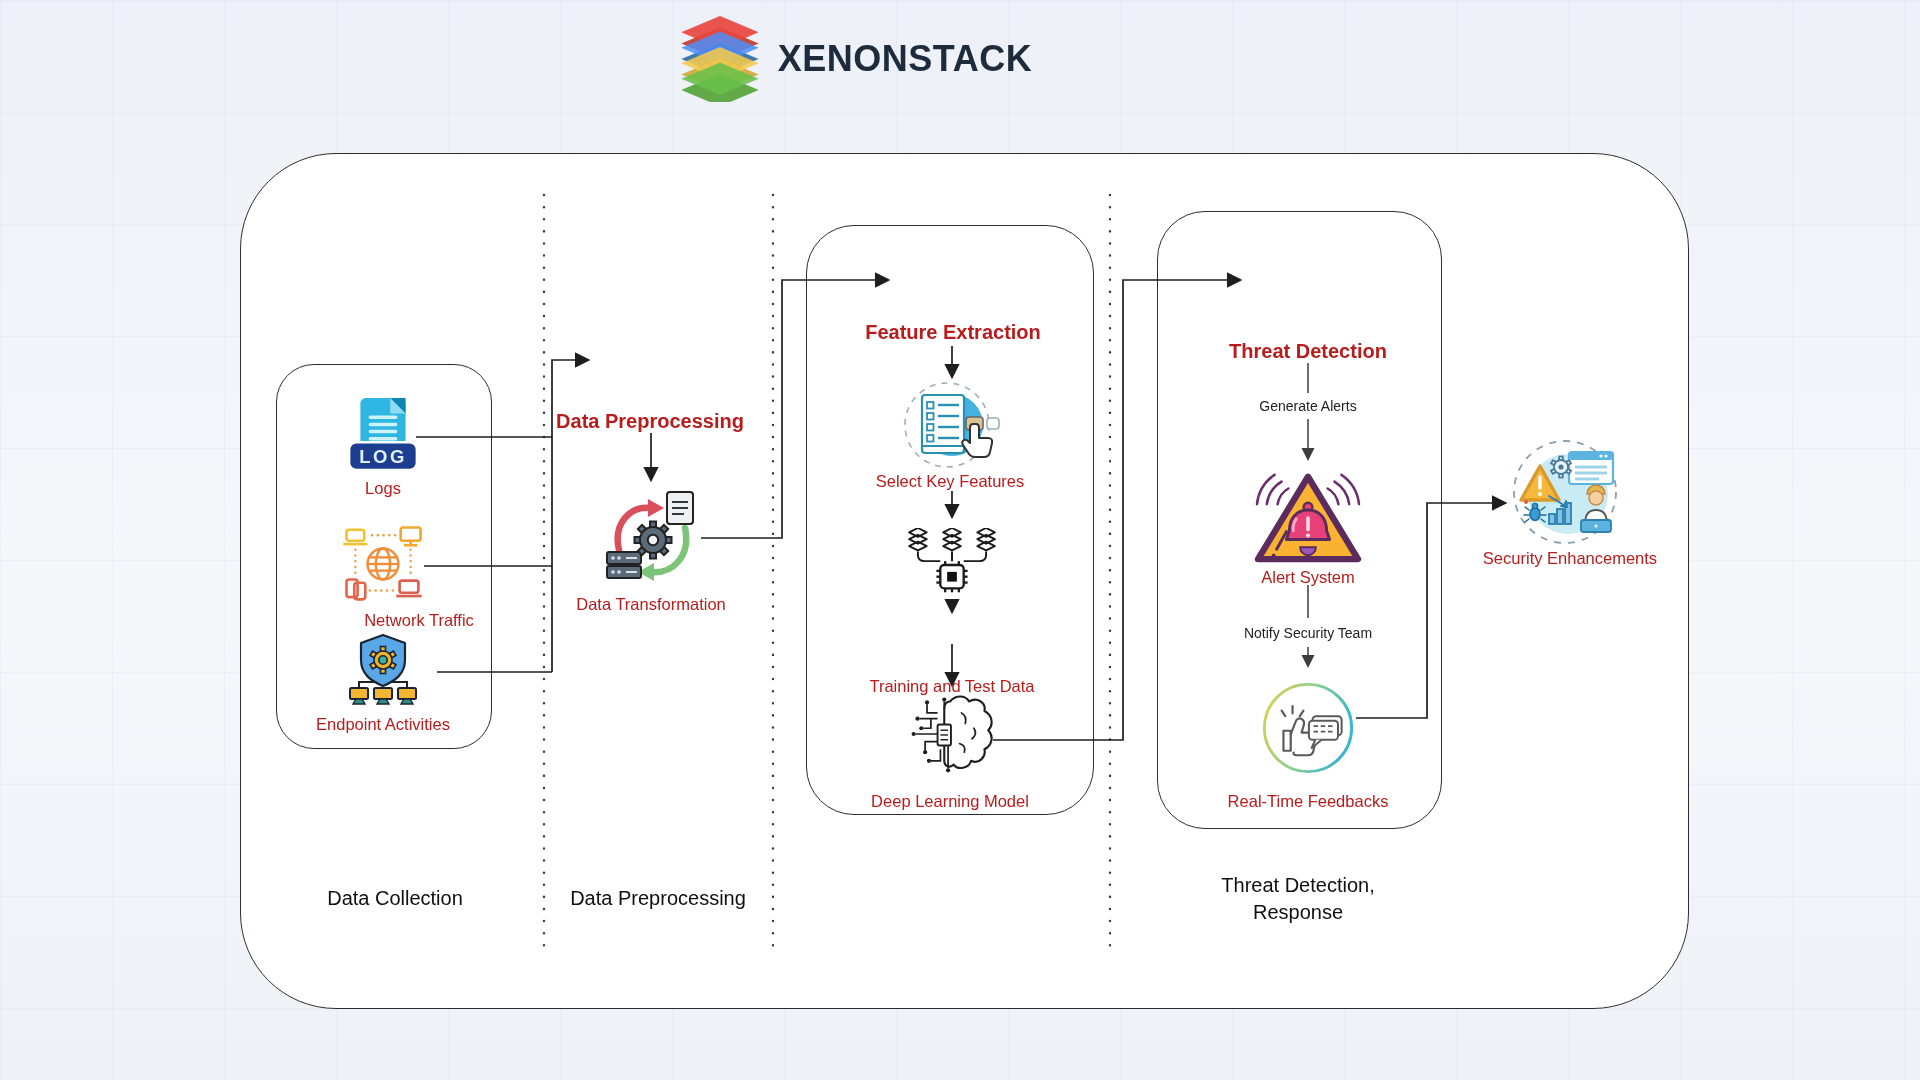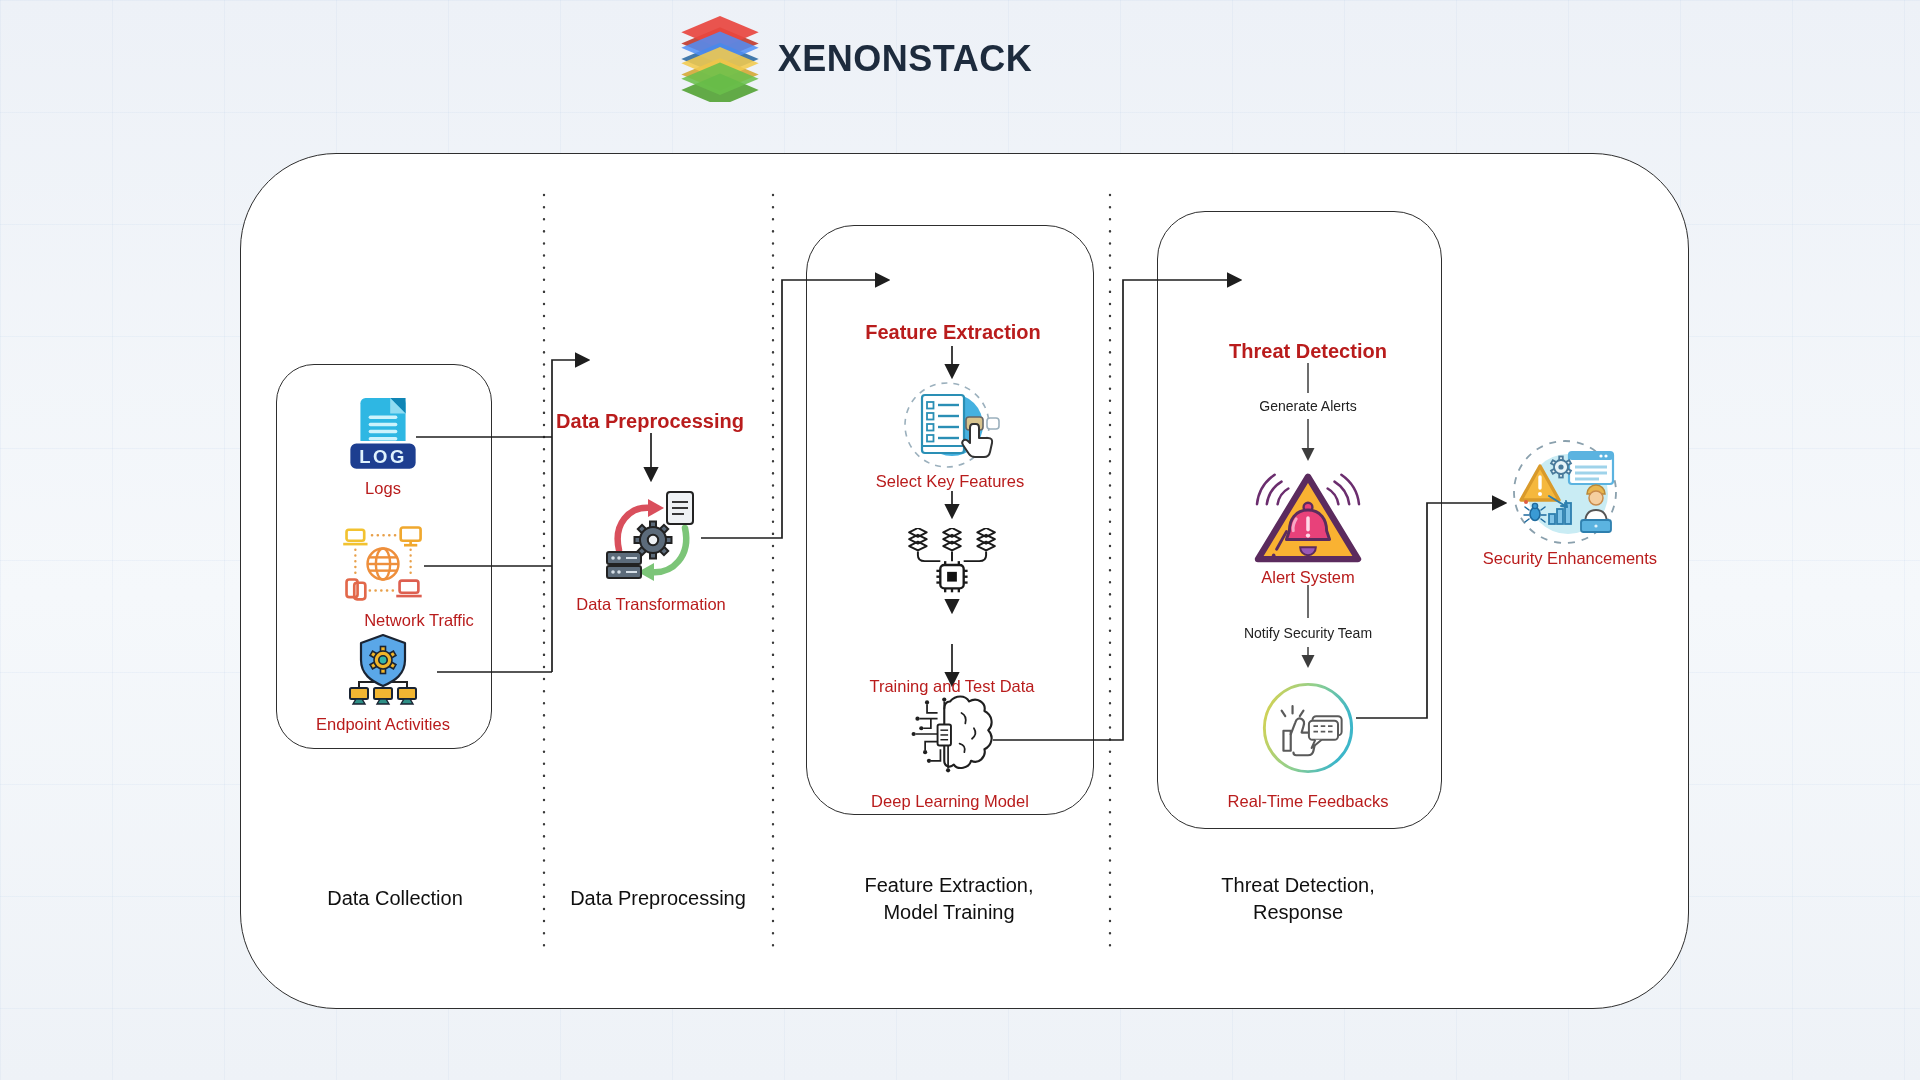--- a/index.html
+++ b/index.html
@@ -417,22 +417,18 @@
             <line x1="36" y1="81" x2="40" y2="84"></line>
         </g>
         <circle cx="21" cy="64" r="2" fill="#e05d44"></circle>
       </g>
     </svg>
   </div>
   <div class="node-label" style="left:1570px;top:558px;">Security Enhancements</div>
 
   <div class="section-title" style="left:395px;top:898px;">Data Collection</div>
   <div class="section-title" style="left:658px;top:898px;">Data Preprocessing</div>
-  <div class="section-title" style="left:949px;top:899px;">
-    <span class="tl">Feature Extraction,</span>
-    <span class="tl">Model Training</span>
-  </div>
   <div class="section-title" style="left:1298px;top:899px;">
     <span class="tl">Threat Detection,</span>
     <span class="tl">Response</span>
   </div>
 
 </div>
 
 </body></html>

